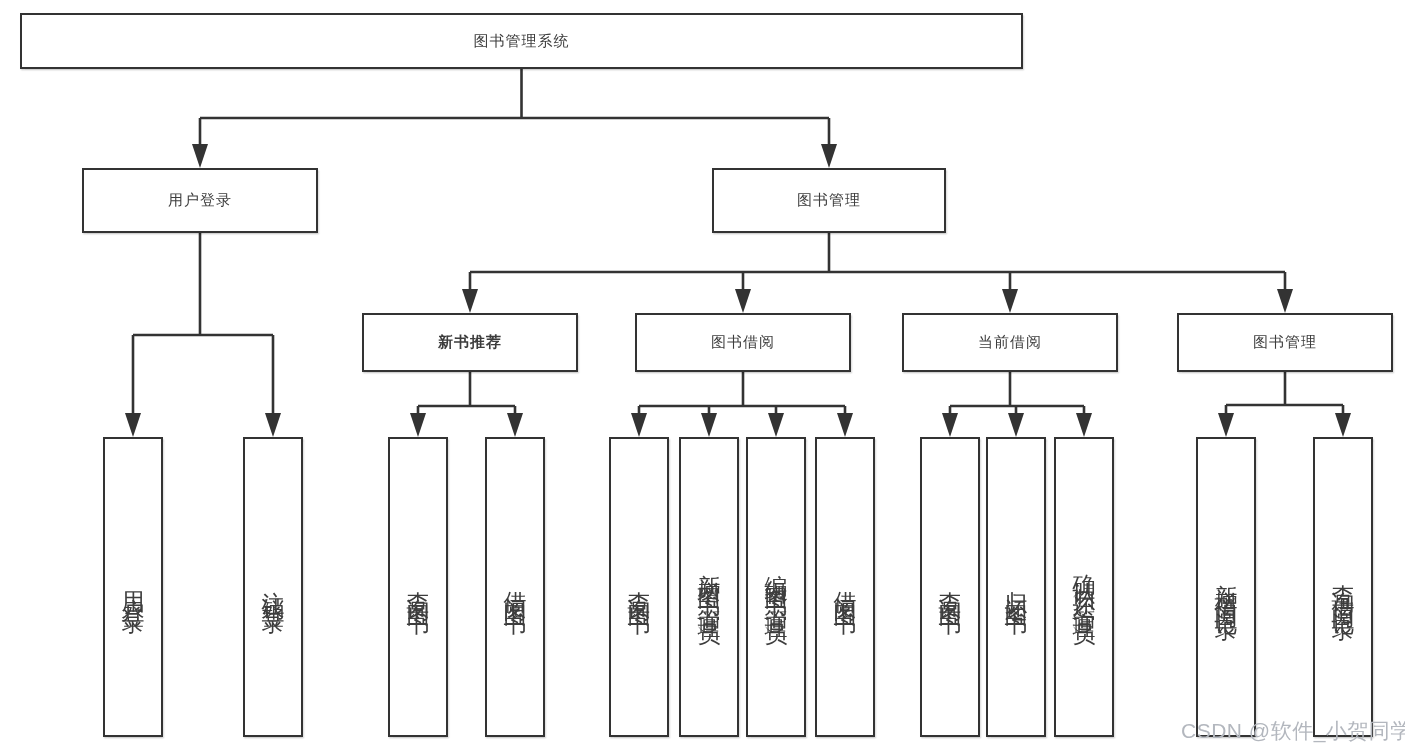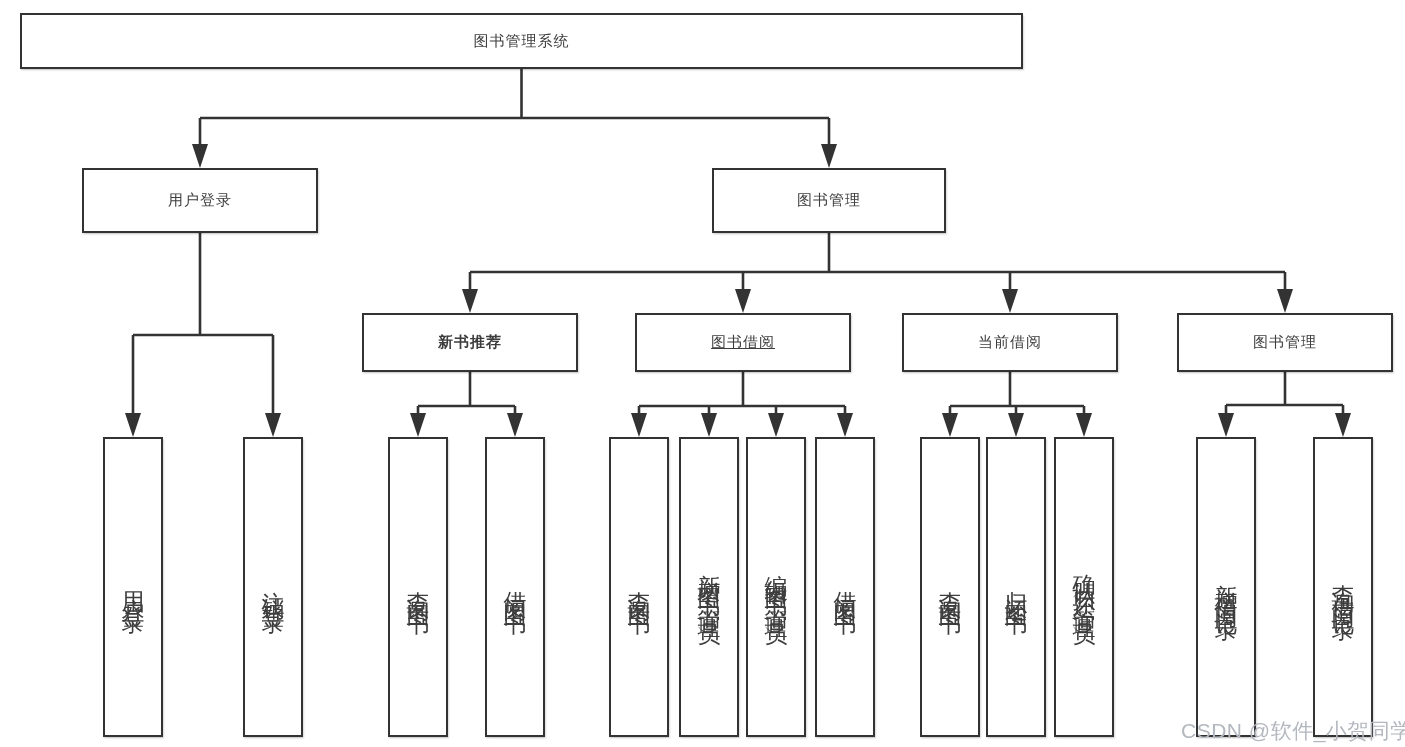--- a/index.html
+++ b/index.html
@@ -112,21 +112,21 @@
     <polygon class="head" points="1218,413 1234,413 1226,437"></polygon>
     <polygon class="head" points="1335,413 1351,413 1343,437"></polygon>
   </svg>
 
   <div class="box" style="left:20px; top:13px; width:1003px; height:56px;">图书管理系统</div>
 
   <div class="box" style="left:82px; top:168px; width:236px; height:65px;">用户登录</div>
   <div class="box" style="left:712px; top:168px; width:234px; height:65px;">图书管理</div>
 
   <div class="box" style="left:362px; top:313px; width:216px; height:59px;font-weight:bold;">新书推荐</div>
-  <div class="box" style="left:635px; top:313px; width:216px; height:59px;text-decoration:underline;">图书借阅</div>
+  <div class="box" style="left:635px; top:313px; width:216px; height:59px;">图书借阅</div>
   <div class="box" style="left:902px; top:313px; width:216px; height:59px;">当前借阅</div>
   <div class="box" style="left:1177px; top:313px; width:216px; height:59px;">图书管理</div>
 
   <div class="vbox" style="left:103px; top:437px; width:60px; height:300px;">用户登录</div>
   <div class="vbox" style="left:243px; top:437px; width:60px; height:300px;">注销登录</div>
 
   <div class="vbox" style="left:388px; top:437px; width:60px; height:300px;">查询图书</div>
   <div class="vbox" style="left:485px; top:437px; width:60px; height:300px;">借阅图书</div>
 
   <div class="vbox" style="left:609px; top:437px; width:60px; height:300px;">查询图书</div>

